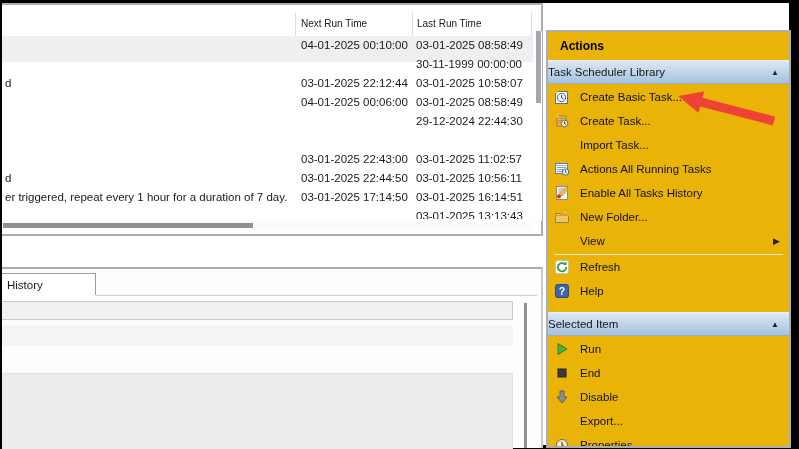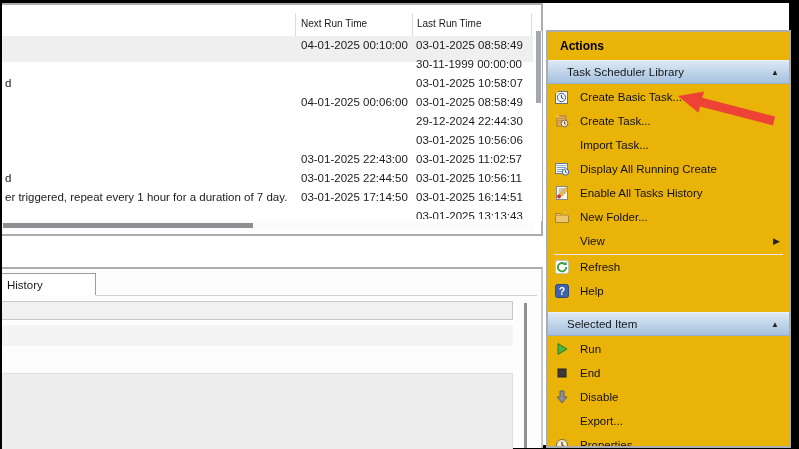--- a/index.html
+++ b/index.html
@@ -47,21 +47,21 @@
   
   .actions-panel {
     position:absolute; left:544px; top:27px; width:245px; height:418px;
     background:#eab308; border:2px solid #aaadb1; overflow:hidden;
   }
   .actions-title { position:absolute; left:12px; top:7px; font-size:12px; font-weight:bold; color:#000; }
   .section-header {
     position:absolute; left:0; width:241px; height:24px;
     background:linear-gradient(#dce8f5, #a6c1de);
     border-top:1px solid #e9f0f8; border-bottom:1px solid #94b0cd;
-    font-size:11.5px; color:#14171a; line-height:23px; padding-left:19px; cursor:default;
+    font-size:11.5px; color:#14171a; line-height:23px; padding-left:0; cursor:default;
   }
   .collapse-arrow { position:absolute; right:10px; top:0; font-size:8px; color:#222; line-height:23px; }
   .action-item { position:absolute; left:0; width:241px; height:24px; cursor:default; }
   .action-item .icon16 { position:absolute; left:6px; top:4px; width:16px; height:16px; }
   .action-item .a-label { position:absolute; left:32px; top:0; font-size:11.5px; line-height:24px; color:#111; white-space:nowrap; }
   .submenu-arrow { position:absolute; right:9px; top:0; font-size:9px; line-height:24px; color:#222; }
   .actions-sep { position:absolute; left:6px; width:229px; height:1px; background:#e6e6e6; }
   
   .anno-arrow { position:absolute; left:660px; top:82px; width:130px; height:55px; pointer-events:none; z-index:50; }
 </style>
@@ -85,36 +85,32 @@
         <span class="cell-next">04-01-2025 00:10:00</span>
         <span class="cell-last">03-01-2025 08:58:49</span>
       </div>
       <div class="task-row" style="top:19px">
         <span class="cell-name"></span>
         <span class="cell-next"></span>
         <span class="cell-last">30-11-1999 00:00:00</span>
       </div>
       <div class="task-row" style="top:38px">
         <span class="cell-name">d</span>
+        <span class="cell-next">03-01-2025 22:12:44</span>
         <span class="cell-last">03-01-2025 10:58:07</span>
       </div>
       <div class="task-row" style="top:57px">
         <span class="cell-name"></span>
         <span class="cell-next">04-01-2025 00:06:00</span>
         <span class="cell-last">03-01-2025 08:58:49</span>
       </div>
       <div class="task-row" style="top:76px">
         <span class="cell-name"></span>
         <span class="cell-next"></span>
         <span class="cell-last">29-12-2024 22:44:30</span>
-      </div>
-      <div class="task-row" style="top:95px">
-        <span class="cell-name"></span>
-        <span class="cell-next"></span>
-        <span class="cell-last">03-01-2025 10:56:06</span>
       </div>
       <div class="task-row" style="top:114px">
         <span class="cell-name"></span>
         <span class="cell-next">03-01-2025 22:43:00</span>
         <span class="cell-last">03-01-2025 11:02:57</span>
       </div>
       <div class="task-row" style="top:133px">
         <span class="cell-name">d</span>
         <span class="cell-next">03-01-2025 22:44:50</span>
         <span class="cell-last">03-01-2025 10:56:11</span>
@@ -185,21 +181,21 @@
     <div class="action-item" style="top:125px">
       <span class="icon16">
         <svg width="16" height="16" viewBox="0 0 16 16">
           <rect x="1.5" y="2.5" width="12" height="10" fill="#fff" stroke="#5d7ea6"></rect>
           <path d="M1.5 4.5h12" stroke="#9db8d4"></path>
           <path d="M3 6.5h9M3 8.5h9M3 10.5h6" stroke="#7aa0c8"></path>
           <circle cx="11.5" cy="11" r="3.2" fill="#eef4fa" stroke="#49688f"></circle>
           <path d="M11.5 9.3v1.8l1.2.7" stroke="#2d4a6e" fill="none"></path>
         </svg>
       </span>
-      <span class="a-label">Display All Running Create</span>
+      <span class="a-label">Actions All Running Tasks</span>
     </div>
     <div class="action-item" style="top:149px">
       <span class="icon16">
         <svg width="16" height="16" viewBox="0 0 16 16">
           <rect x="2.5" y="1.5" width="11" height="13" fill="#fbf6ea" stroke="#8a8a8a"></rect>
           <path d="M4.5 4h7M4.5 6h7M4.5 8h7M4.5 10h5" stroke="#9a9a9a"></path>
           <path d="M12 2.5l2 2-6 6-2.4.5.5-2.4z" fill="#f0c044" stroke="#b58e2a" stroke-width=".6"></path>
           <circle cx="5" cy="11.5" r="2" fill="#d2302b"></circle>
         </svg>
       </span>

